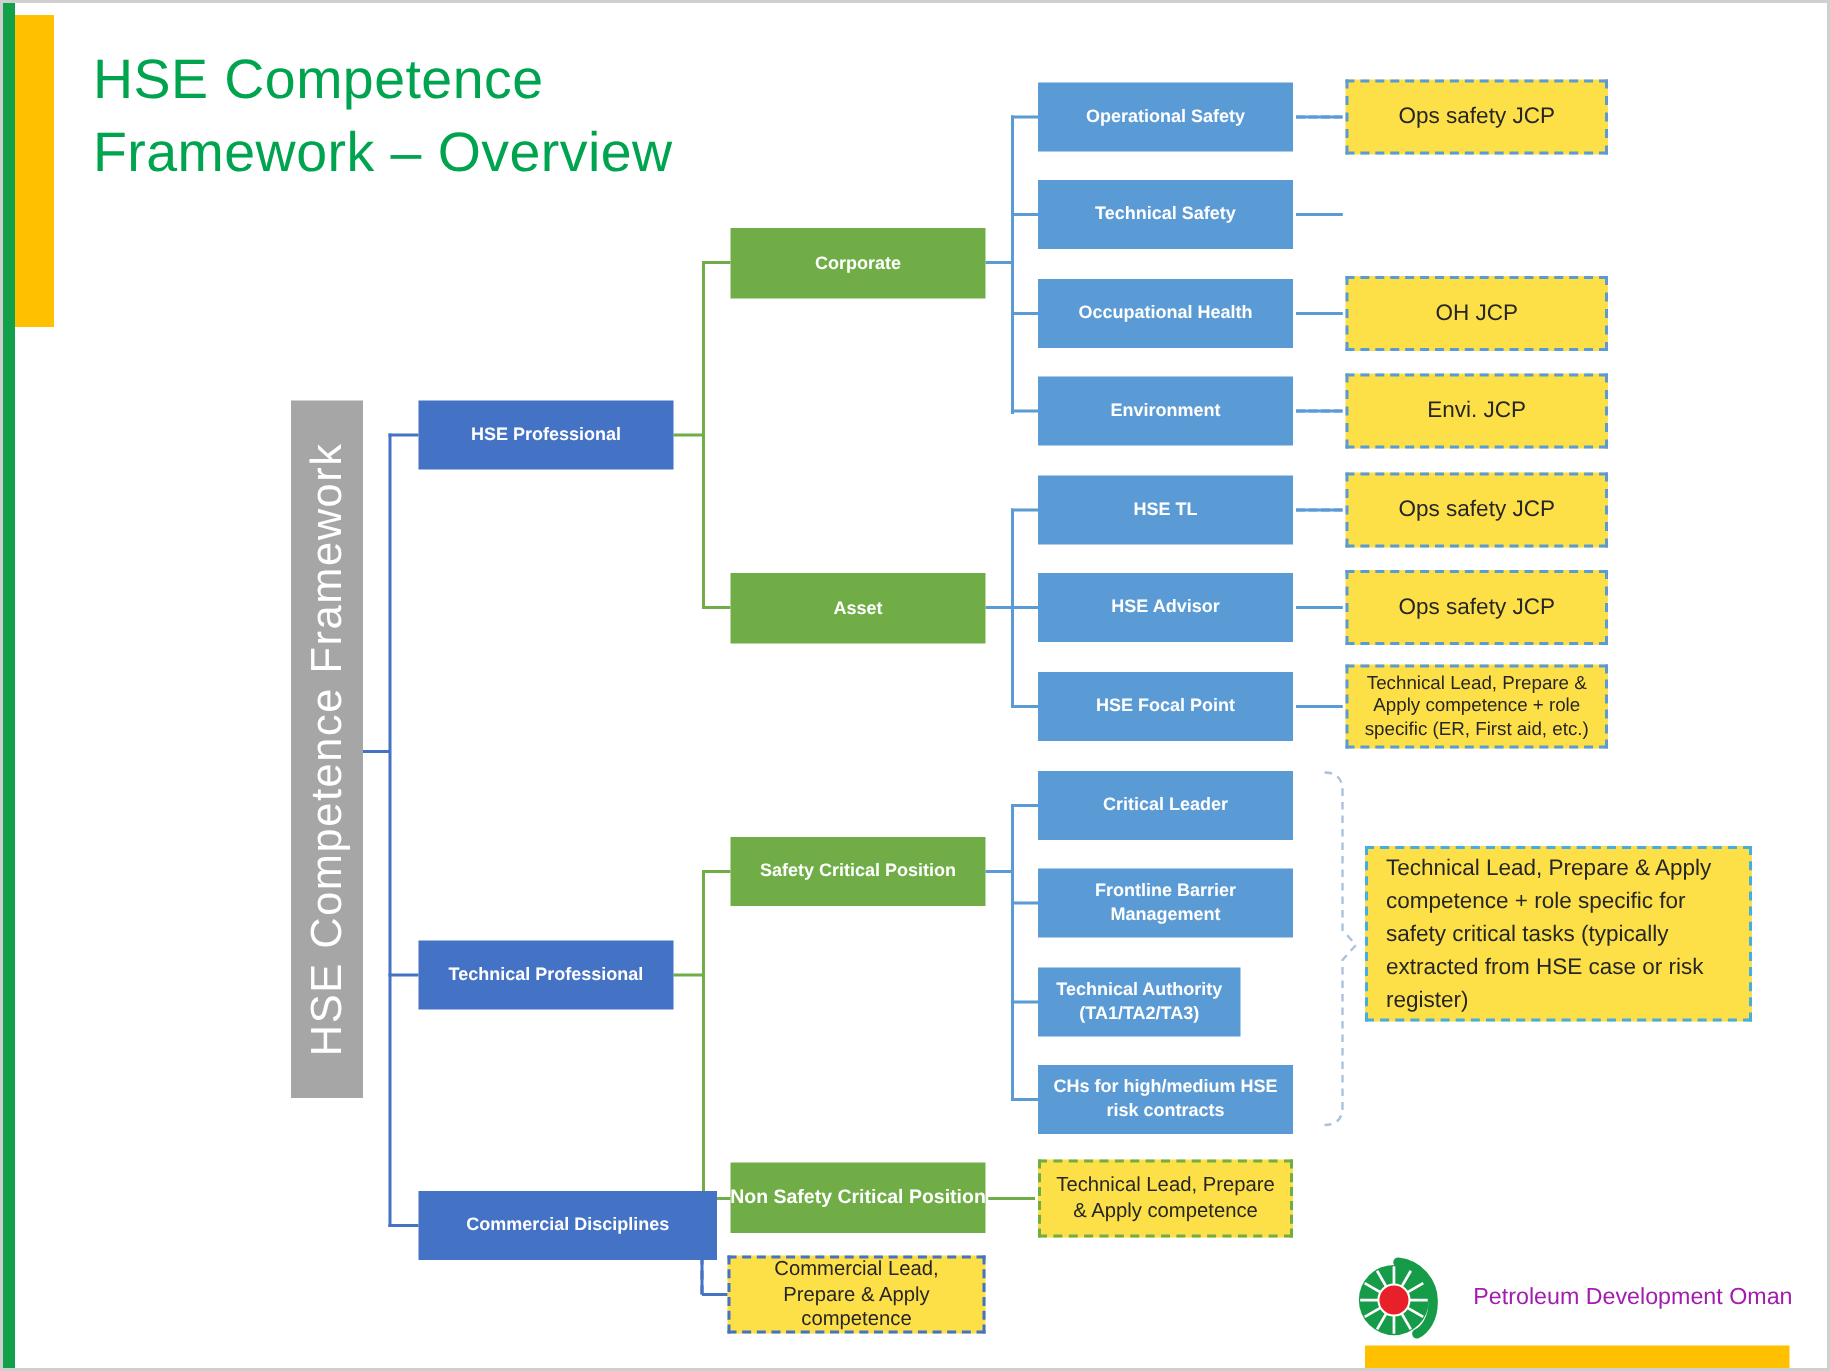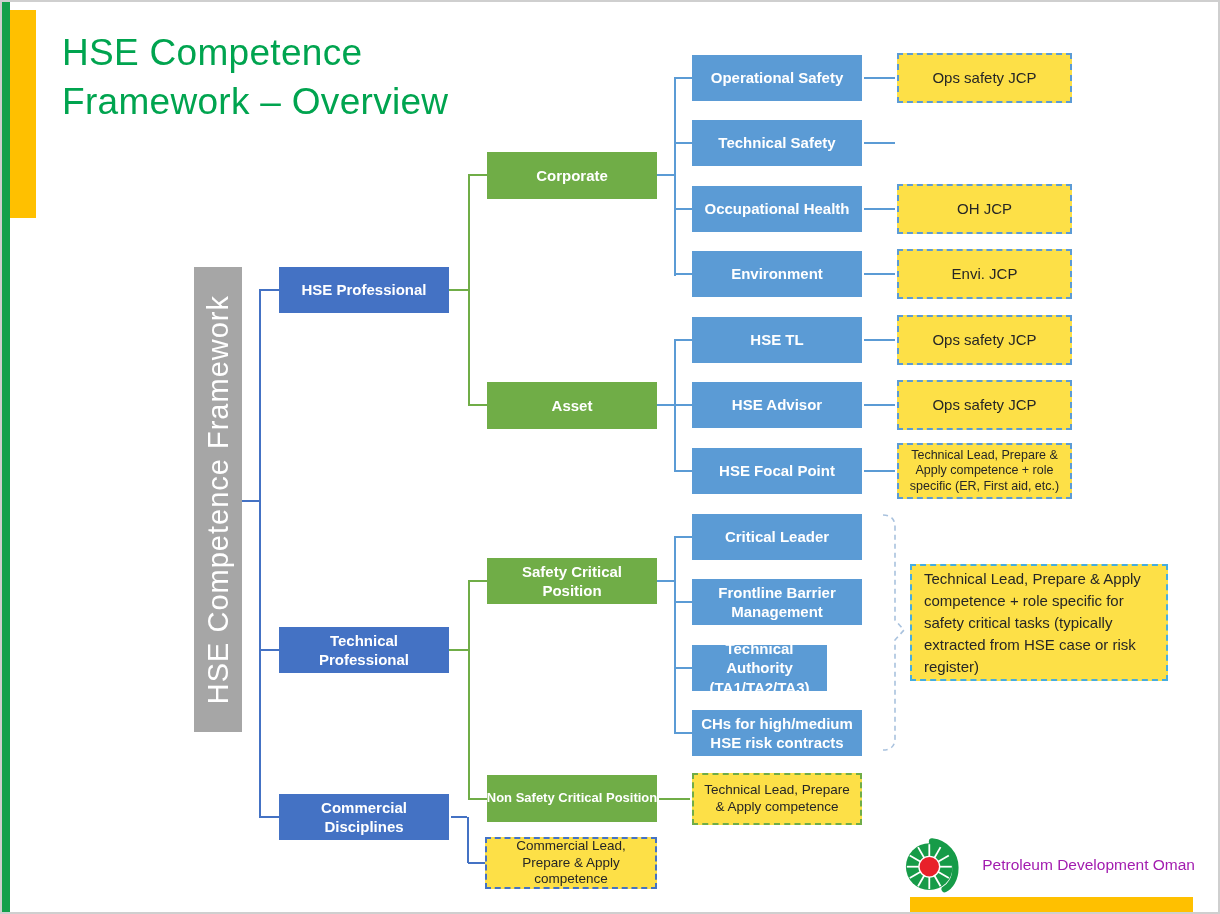--- a/index.html
+++ b/index.html
@@ -19,21 +19,21 @@
     position:absolute;left:192px;top:265px;width:48px;height:465px;background:#A6A6A6;
     display:flex;align-items:center;justify-content:center;
   }
   .side-label span{
     writing-mode:vertical-rl;transform:rotate(180deg);
     color:#fff;font-size:29px;letter-spacing:1px;white-space:nowrap;
   }
   
   .node{
     position:absolute;display:flex;align-items:center;justify-content:center;
-    text-align:center;color:#fff;font-weight:bold;font-size:15px;line-height:1.3;
+    text-align:center;color:#fff;font-weight:bold;font-size:12px;line-height:1.3;
     box-sizing:border-box;padding:14px 4px;
   }
   .db{background:#4472C4;}
   .lb{background:#5B9BD5;}
   .gn{background:#70AD47;}
   .nowrap{white-space:nowrap;padding:16px;}
   
   .dashed-box{
     position:absolute;display:flex;align-items:center;justify-content:center;
     text-align:center;color:#262626;background:#fde047;box-sizing:border-box;
@@ -131,21 +131,21 @@
   <svg style="position:absolute;left:869px;top:503px;" width="40" height="252" viewBox="0 0 40 252">
     <path d="M12 10 Q24 10 24 22 L24 115 L33 125 L24 135 L24 233 Q24 245 12 245" fill="none" stroke="#A9C2DE" stroke-width="1.6" stroke-dasharray="5 4"></path>
   </svg>
 
   <div class="node db" style="left:277px;top:265px;width:170px;height:46px">
       <span>HSE Professional</span>
     </div>
   <div class="node db" style="left:277px;top:625px;width:170px;height:46px">
       <span>Technical Professional</span>
     </div>
-  <div class="node db" style="left:277px;top:792px;width:170px;height:46px">
+  <div class="node db" style="left:277px;top:792px;width:199px;height:46px">
       <span>Commercial Disciplines</span>
     </div>
 
   <div class="node gn" style="left:485px;top:150px;width:170px;height:47px">
       <span>Corporate</span>
     </div>
   <div class="node gn" style="left:485px;top:380px;width:170px;height:47px">
       <span>Asset</span>
     </div>
   <div class="node gn" style="left:485px;top:556px;width:170px;height:46px">

